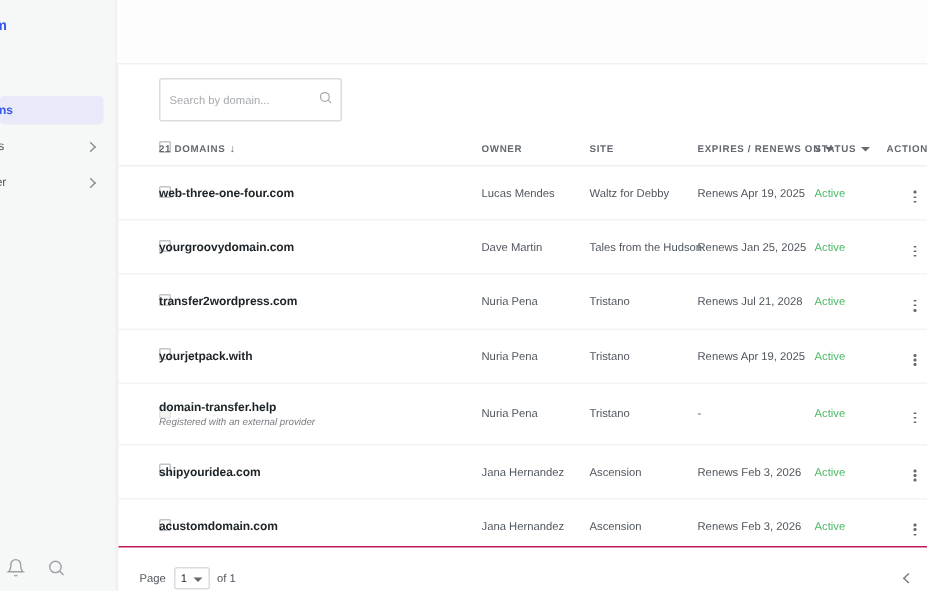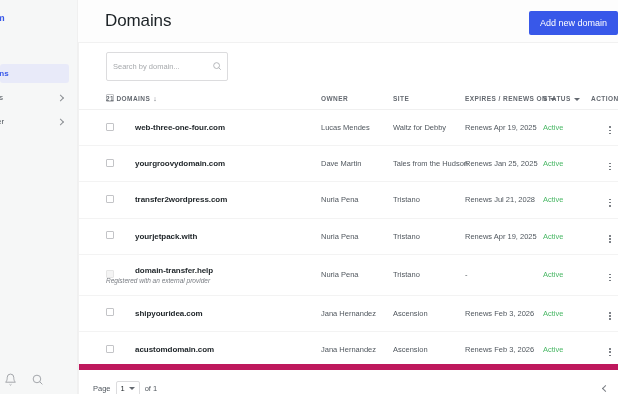--- a/index.html
+++ b/index.html
@@ -111,40 +111,40 @@
 
   thead .col-check { padding-left: 27px !important; }
 
   .chk {
     width: 8px; height: 8px; border: 1px solid #c3c4c7;
     border-radius: 1px; background: #fff; display: inline-block;
     cursor: pointer;
   }
   .chk.disabled { border-color: #e5e5e5; background: #f4f4f4; }
 
-  .dname { font-size: 8px; font-weight: 700; color: #1d2327; letter-spacing: -0.05px; padding-left: 29px; }
+  .dname { font-size: 8px; font-weight: 700; color: #1d2327; letter-spacing: -0.05px; }
   .dsub  { font-size: 6.5px; color: #787c82; font-style: italic; margin-top: 2px; }
 
   .owner, .site, .exp { font-size: 7.5px; color: #50575e; white-space: nowrap; }
   .status { font-size: 7.5px; color: #4ab866; white-space: nowrap; }
 
   .hdr-sort { display:inline-flex; align-items:center; gap:3px; }
   .caret-down {
     width:0;height:0;border-left:3px solid transparent;border-right:3px solid transparent;
     border-top:3px solid #646970; display:inline-block; margin-top:1px;
   }
   .arrow-down { font-size:7px; color:#646970; }
 
   .kebab { display:inline-flex; flex-direction:column; gap:1.5px; align-items:center; cursor:pointer; }
   .kebab i { width:1.6px; height:1.6px; background:#646970; border-radius:50%; display:block; }
 
   
   .table-footer {
     position: absolute; left: 0; right: 0; bottom: 0; height: 30px;
-    border-top: 6px solid #be185d; background: #fff;
+    border-top: 1px solid #be185d; background: #fff;
     display: flex; align-items: center; padding: 12px 8px 0 14px;
   }
   .page-label { font-size: 7.5px; color: #50575e; margin-right: 5px; }
   .page-select {
     display:inline-flex; align-items:center; gap:4px;
     border: 1px solid #dcdcde; border-radius: 2px;
     padding: 2px 4px; height: 15px; background: #fff; cursor: pointer;
   }
   .page-select .pnum { font-size: 7.5px; color: #1d2327; }
   .page-of { font-size: 7.5px; color: #50575e; margin-left: 5px; text-align: right; }
@@ -194,24 +194,20 @@
         <svg viewBox="0 0 24 24" width="13" height="13" fill="none" stroke="#646970" stroke-width="1.7">
           <circle cx="11" cy="11" r="7"></circle>
             <line x1="16.2" y1="16.2" x2="21" y2="21"></line>
         </svg>
       </span>
     </div>
   </div>
 
   <div class="main">
 
-    <div class="topbar">
-      <div class="page-title">Domains</div>
-      <button class="add-domain-btn">Add new domain</button>
-    </div>
 
     <div class="card">
 
       <div class="search-wrap">
         <div class="search-box">
           <input type="text" placeholder="Search by domain..." style="">
           <span class="search-icon-wrap">
             <svg viewBox="0 0 24 24" width="10" height="10" fill="none" stroke="#a7aaad" stroke-width="2">
               <circle cx="11" cy="11" r="7"></circle>
                 <line x1="16.2" y1="16.2" x2="21" y2="21"></line>

